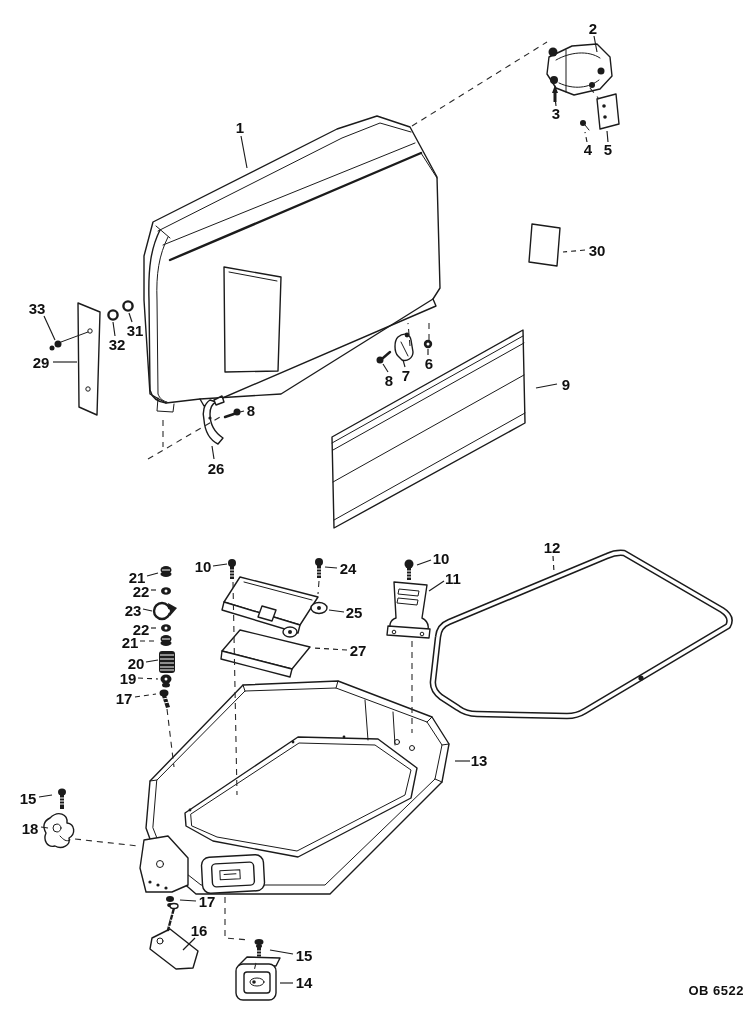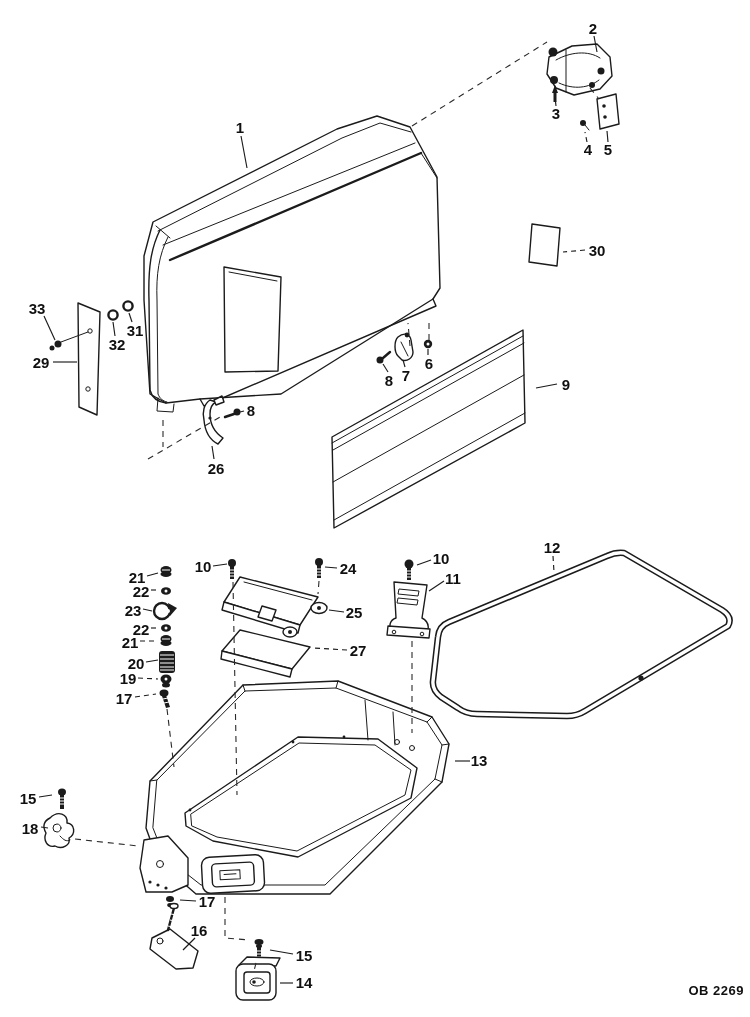--- a/index.html
+++ b/index.html
@@ -340,14 +340,14 @@
         <text x="207" y="901" class="plabel" text-anchor="middle" dominant-baseline="central">17</text>
         <line x1="195" y1="938" x2="183" y2="950" class="leader"></line>
         <text x="199" y="930" class="plabel" text-anchor="middle" dominant-baseline="central">16</text>
         <line x1="293" y1="954" x2="270" y2="950" class="leader"></line>
         <text x="304" y="955" class="plabel" text-anchor="middle" dominant-baseline="central">15</text>
         <line x1="293" y1="983" x2="280" y2="983" class="leader"></line>
         <text x="304" y="982" class="plabel" text-anchor="middle" dominant-baseline="central">14</text>
       </g>
 </svg>
 
-<div class="figure-code">OB 2269</div>
+<div class="figure-code">OB 6522</div>
 </div>
 
 </body></html>

